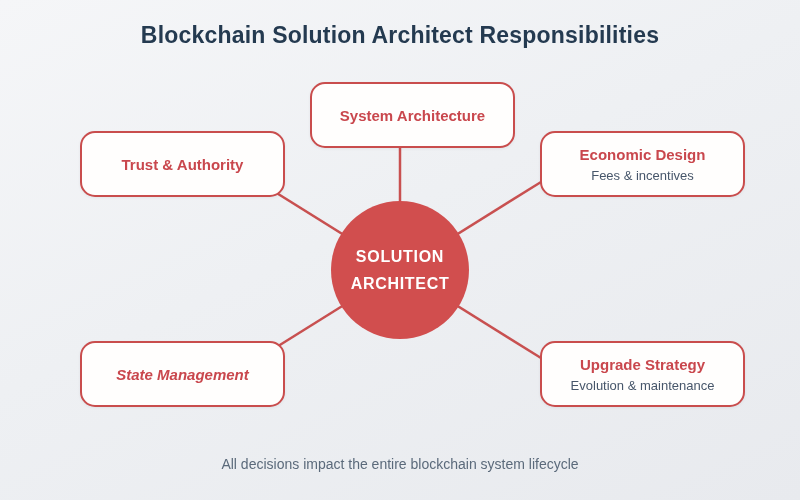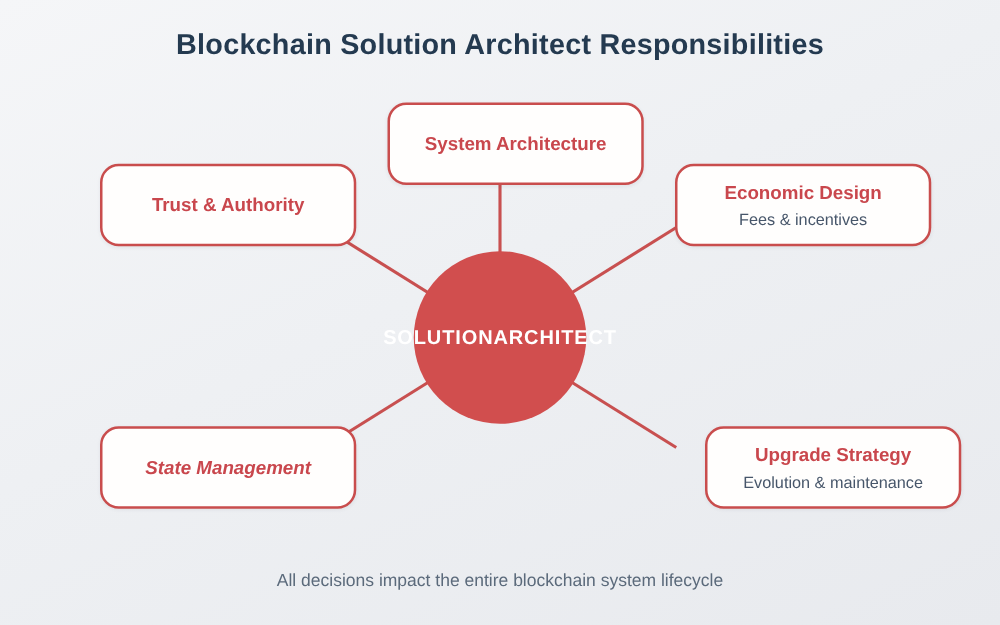--- a/index.html
+++ b/index.html
@@ -55,31 +55,31 @@
   }
   .node-subtitle {
     font-size: 13px;
     color: #47566a;
     white-space: nowrap;
   }
   .node-system   { left: 310px; top: 82px;  }
   .node-trust    { left: 80px;  top: 131px; }
   .node-economic { left: 540px; top: 131px; }
   .node-state    { left: 80px;  top: 341px; font-style: italic; }
-  .node-upgrade  { left: 540px; top: 341px; margin-left: 24px; }
+  .node-upgrade  { left: 540px; top: 341px; }
   .hub-circle {
     position: absolute;
     left: 331px;
     top: 201px;
     width: 138px;
     height: 138px;
     border-radius: 50%;
     background: #d14e4e;
     display: flex;
-    flex-direction: row;
+    flex-direction: column;
     align-items: center;
     justify-content: center;
     z-index: 2;
   }
   .hub-line {
     color: #ffffff;
     font-size: 16px;
     font-weight: 700;
     letter-spacing: 0.7px;
     line-height: 27px;

